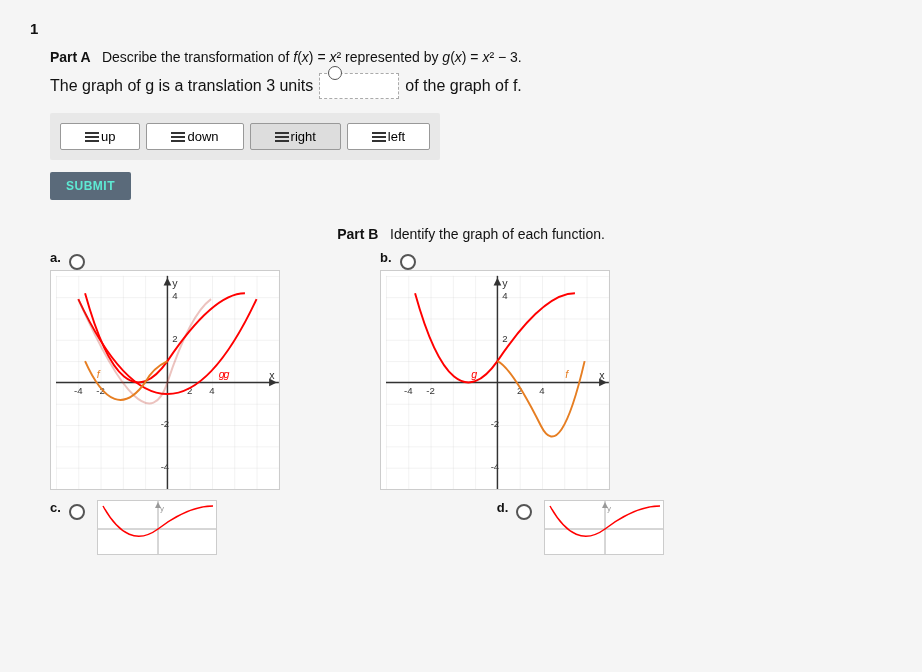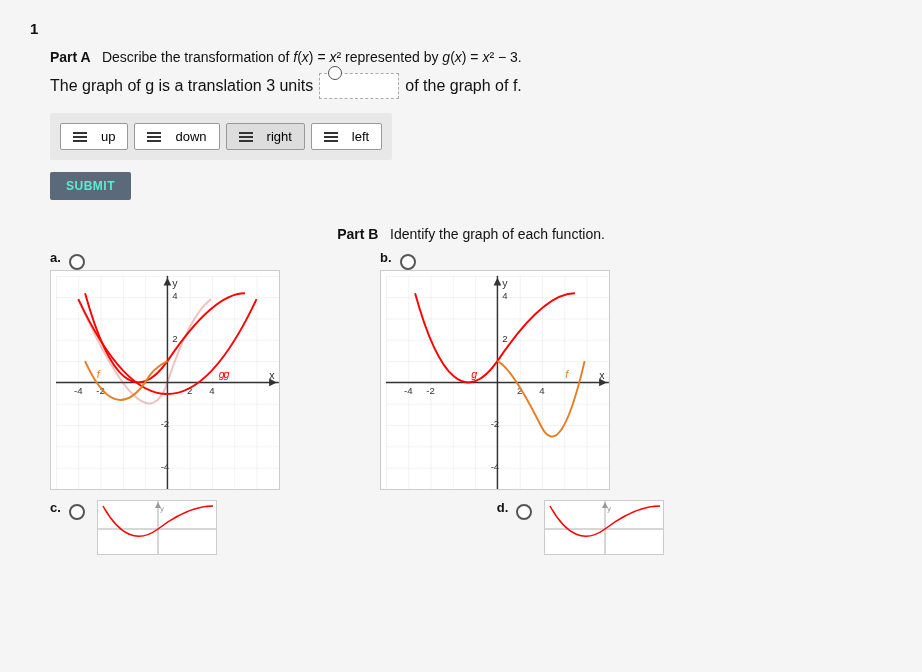--- a/index.html
+++ b/index.html
@@ -68,24 +68,24 @@
       margin-bottom: 12px;
       background: #e8e8e8;
       padding: 10px 10px;
       border-radius: 2px;
       width: fit-content;
     }
 
     .option-btn {
       display: flex;
       align-items: center;
-      gap: 12px;
+      gap: 0;
       border: 1.5px solid #999;
       background: #fff;
-      padding: 5px 12px;
+      padding: 5px 24px;
       cursor: pointer;
       font-size: 13px;
       border-radius: 2px;
     }
 
     .option-btn .bar-icon {
       display: flex;
       flex-direction: column;
       gap: 2px;
       margin-right: 2px;

